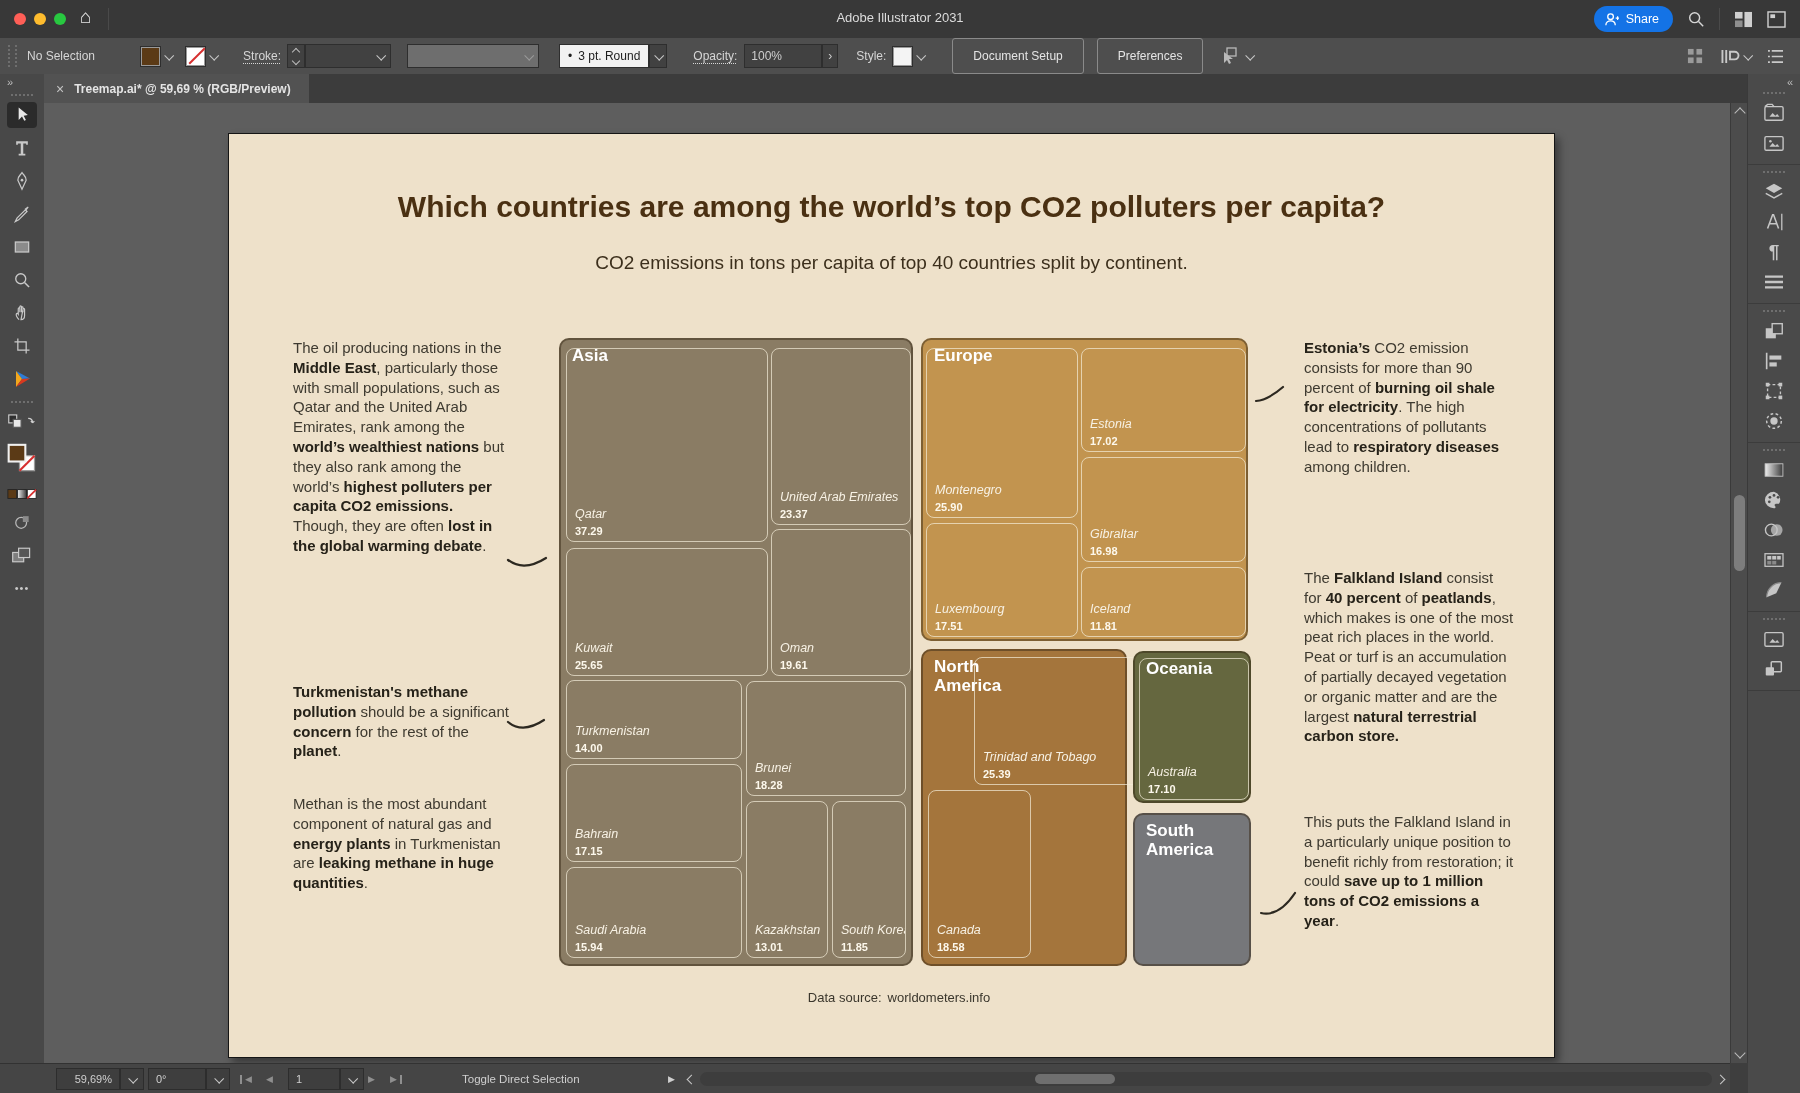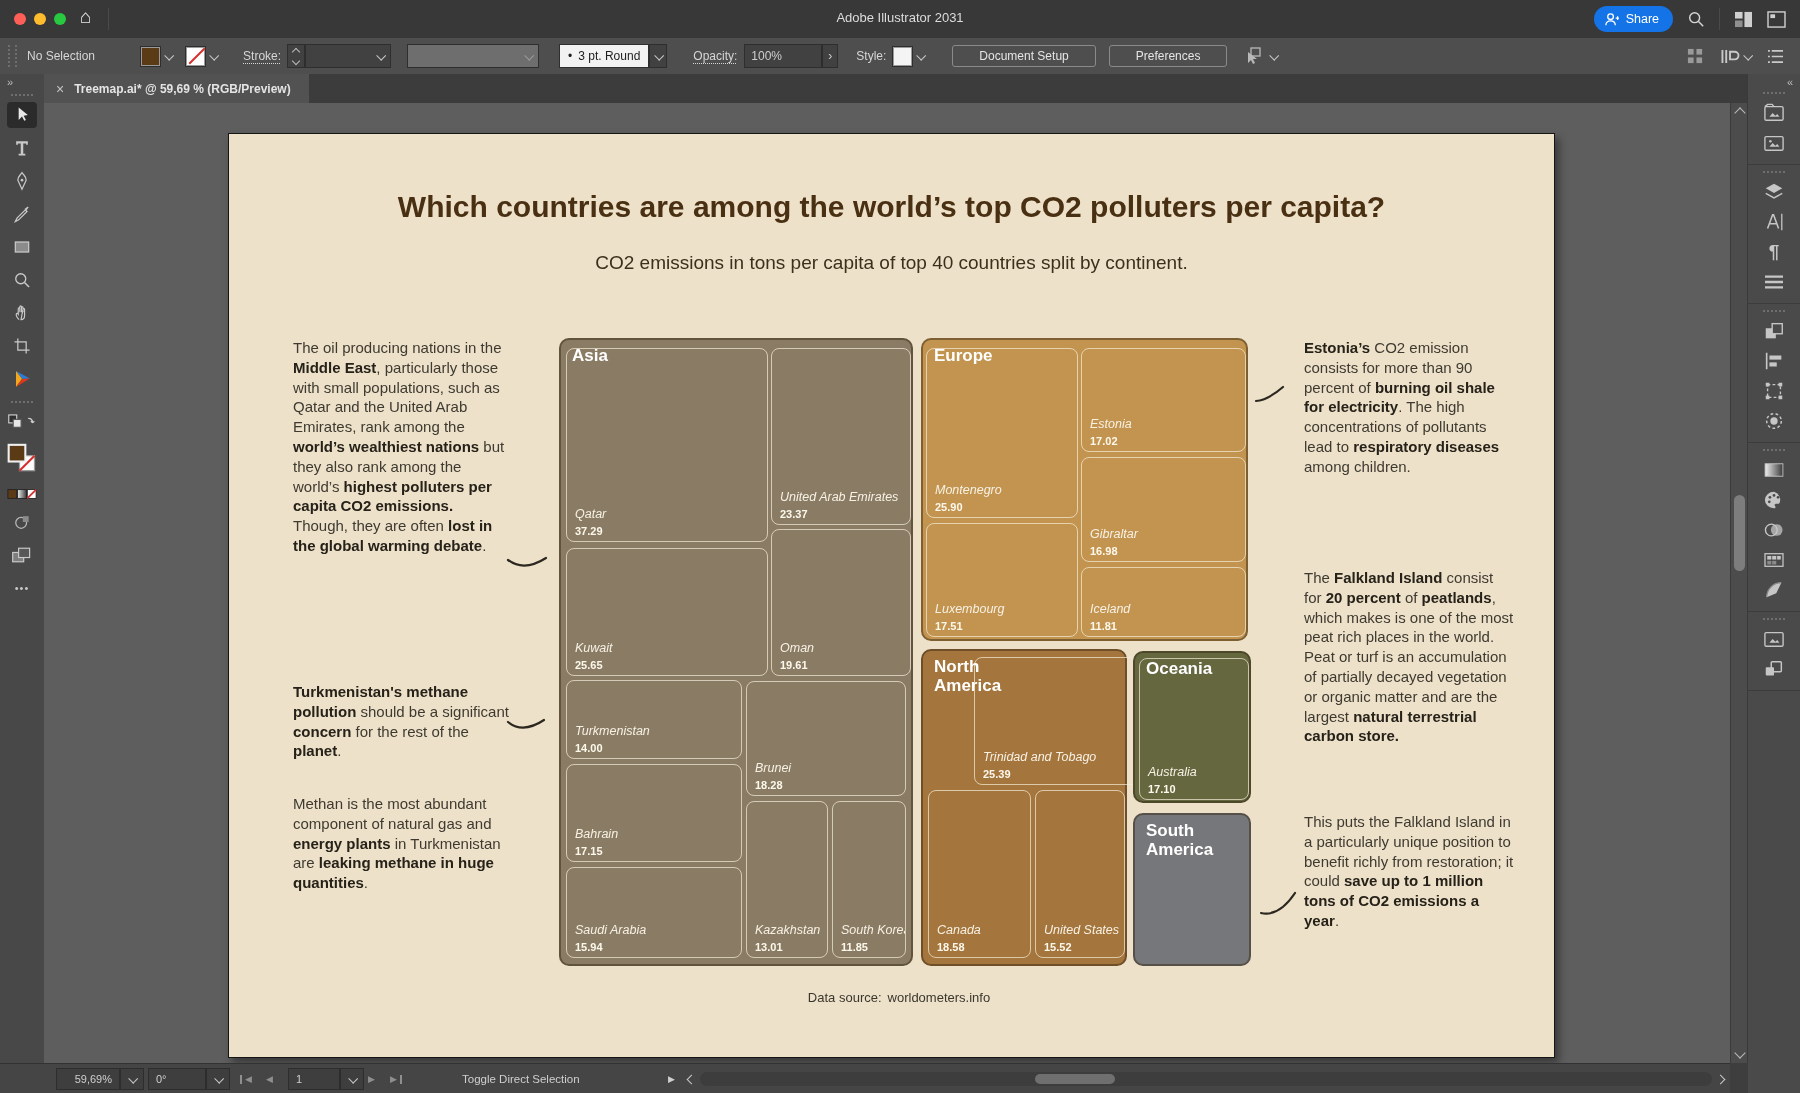--- a/index.html
+++ b/index.html
@@ -29,22 +29,22 @@
   .swatch{width:17px;height:17px;border:1px solid #9a9a9a;box-shadow:0 0 0 1px #2e2e2e;display:inline-block;position:relative;}
   .nonefill{background:#fff;}
   .nonefill::after{content:"";position:absolute;left:-1px;top:7px;width:22px;height:2px;background:#d62f2f;transform:rotate(-45deg);}
   .darkbox{height:22px;background:#414141;border:1px solid #2e2e2e;display:inline-flex;align-items:center;padding:0 6px;color:#cfcfcf;}
   .whitebox{height:22px;background:#f2f2f2;border:1px solid #2e2e2e;display:inline-flex;align-items:center;gap:6px;padding:0 8px;color:#1d1d1d;}
   .stepper{width:16px;height:22px;background:#414141;border:1px solid #2e2e2e;display:inline-flex;flex-direction:column;
            align-items:center;justify-content:center;gap:3px;}
   .stepper i{width:5px;height:5px;border-right:1.3px solid #bbb;border-bottom:1.3px solid #bbb;display:block;}
   .stepper i.up{transform:rotate(-135deg);}
   .stepper i.dn{transform:rotate(45deg);}
-  .uibtn{background:transparent;border:1px solid #8a8a8a;border-radius:3px;color:#e4e4e4;height:22px;
-         padding:0 26px;font-size:12px;font-family:inherit;display:inline-flex;align-items:center;}
+  .uibtn{background:transparent;border:1px solid #8a8a8a;border-radius:3px;color:#e4e4e4;height:36px;
+         padding:0 20px;font-size:12px;font-family:inherit;display:inline-flex;align-items:center;}
   
   .tabbar{position:absolute;left:44px;top:74px;right:52px;height:29px;background:#3c3c3c;}
   .tab{position:absolute;left:0;top:0;height:29px;background:#525252;display:flex;align-items:center;
        padding:0 18px 0 12px;gap:10px;color:#e4e4e4;font-weight:bold;font-size:12px;}
   .tabclose{color:#c4c4c4;font-size:14px;font-weight:normal;}
   
   .tools{position:absolute;left:0;top:74px;bottom:30px;width:44px;background:#484848;border-right:1px solid #3a3a3a;}
   .tools .dbl{position:absolute;left:7px;top:2px;font-size:11px;color:#bdbdbd;letter-spacing:-1px;}
   .hdots{margin:20px auto 4px auto;width:22px;border-top:2px dotted #6f6f6f;}
   .toolcol{display:flex;flex-direction:column;align-items:center;gap:7px;padding-top:2px;}
@@ -301,21 +301,21 @@
   <div class="canvas">
     <div class="artboard">
       <div class="ab-title">Which countries are among the world’s top CO2 polluters per capita?</div>
       <div class="ab-sub">CO2 emissions in tons per capita of top 40 countries split by continent.</div>
 
       <div class="para lcol" style="top:204px"><span>The oil producing nations in the </span><b>Middle East</b><span>, particularly those with small populations, such as Qatar and the United Arab Emirates, rank among the </span><b>world’s wealthiest nations</b><span> but they also rank among the world’s </span><b>highest polluters per capita CO2 emissions.</b><span> Though, they are often </span><b>lost in the global warming debate</b><span>.</span></div>
       <div class="para lcol" style="top:548px"><b>Turkmenistan's methane pollution</b><span> should be a significant </span><b>concern</b><span> for the rest of the </span><b>planet</b><span>.</span></div>
       <div class="para lcol" style="top:660px"><span>Methan is the most abundant component of natural gas and </span><b>energy plants</b><span> in Turkmenistan are </span><b>leaking methane in huge quantities</b><span>.</span></div>
 
       <div class="para rcol" style="top:204px"><b>Estonia’s</b><span> CO2 emission consists for more than 90 percent of </span><b>burning oil shale for electricity</b><span>. The high concentrations of pollutants lead to </span><b>respiratory diseases</b><span> among children.</span></div>
-      <div class="para rcol" style="top:434px"><span>The </span><b>Falkland Island</b><span> consist for </span><b>20 percent</b><span> of </span><b>peatlands</b><span>, which makes is one of the most peat rich places in the world. Peat or turf is an accumulation of partially decayed vegetation or organic matter and are the largest </span><b>natural terrestrial carbon store.</b></div>
+      <div class="para rcol" style="top:434px"><span>The </span><b>Falkland Island</b><span> consist for </span><b>40 percent</b><span> of </span><b>peatlands</b><span>, which makes is one of the most peat rich places in the world. Peat or turf is an accumulation of partially decayed vegetation or organic matter and are the largest </span><b>natural terrestrial carbon store.</b></div>
       <div class="para rcol" style="top:678px"><span>This puts the Falkland Island in a particularly unique position to benefit richly from restoration; it could </span><b>save up to 1 million tons of CO2 emissions a year</b><span>.</span></div>
 
       <div id="treemap">
           <div class="tm-group" style="left: 330px; top: 204px; width: 354px; height: 628px; background: rgb(138, 124, 100);">
             <div class="tm-cell" style="left: 5px; top: 8px; width: 202px; height: 194px;">
               <span class="tm-label">Qatar</span>
               <span class="tm-value">37.29</span>
             </div>
             <div class="tm-cell" style="left: 210px; top: 8px; width: 140px; height: 177px;">
               <span class="tm-label">United Arab Emirates</span>
@@ -379,24 +379,20 @@
             <span class="tm-head">Europe</span>
           </div>
           <div class="tm-group" style="left: 692px; top: 515px; width: 206px; height: 317px; background: rgb(164, 117, 60);">
             <div class="tm-cell" style="left: 15px; top: 6px; width: 193px; height: 128px; margin-left: 36px;">
               <span class="tm-label">Trinidad and Tobago</span>
               <span class="tm-value">25.39</span>
             </div>
             <div class="tm-cell" style="left: 5px; top: 139px; width: 103px; height: 168px;">
               <span class="tm-label">Canada</span>
               <span class="tm-value">18.58</span>
-            </div>
-            <div class="tm-cell" style="left: 112px; top: 139px; width: 90px; height: 168px;">
-              <span class="tm-label">United States</span>
-              <span class="tm-value">15.52</span>
             </div>
             <span class="tm-head">North America</span>
           </div>
           <div class="tm-group" style="left: 904px; top: 517px; width: 118px; height: 152px; background: rgb(101, 103, 63);">
             <div class="tm-cell" style="left: 4px; top: 5px; width: 110px; height: 142px;">
               <span class="tm-label">Australia</span>
               <span class="tm-value">17.10</span>
             </div>
             <span class="tm-head">Oceania</span>
           </div>

